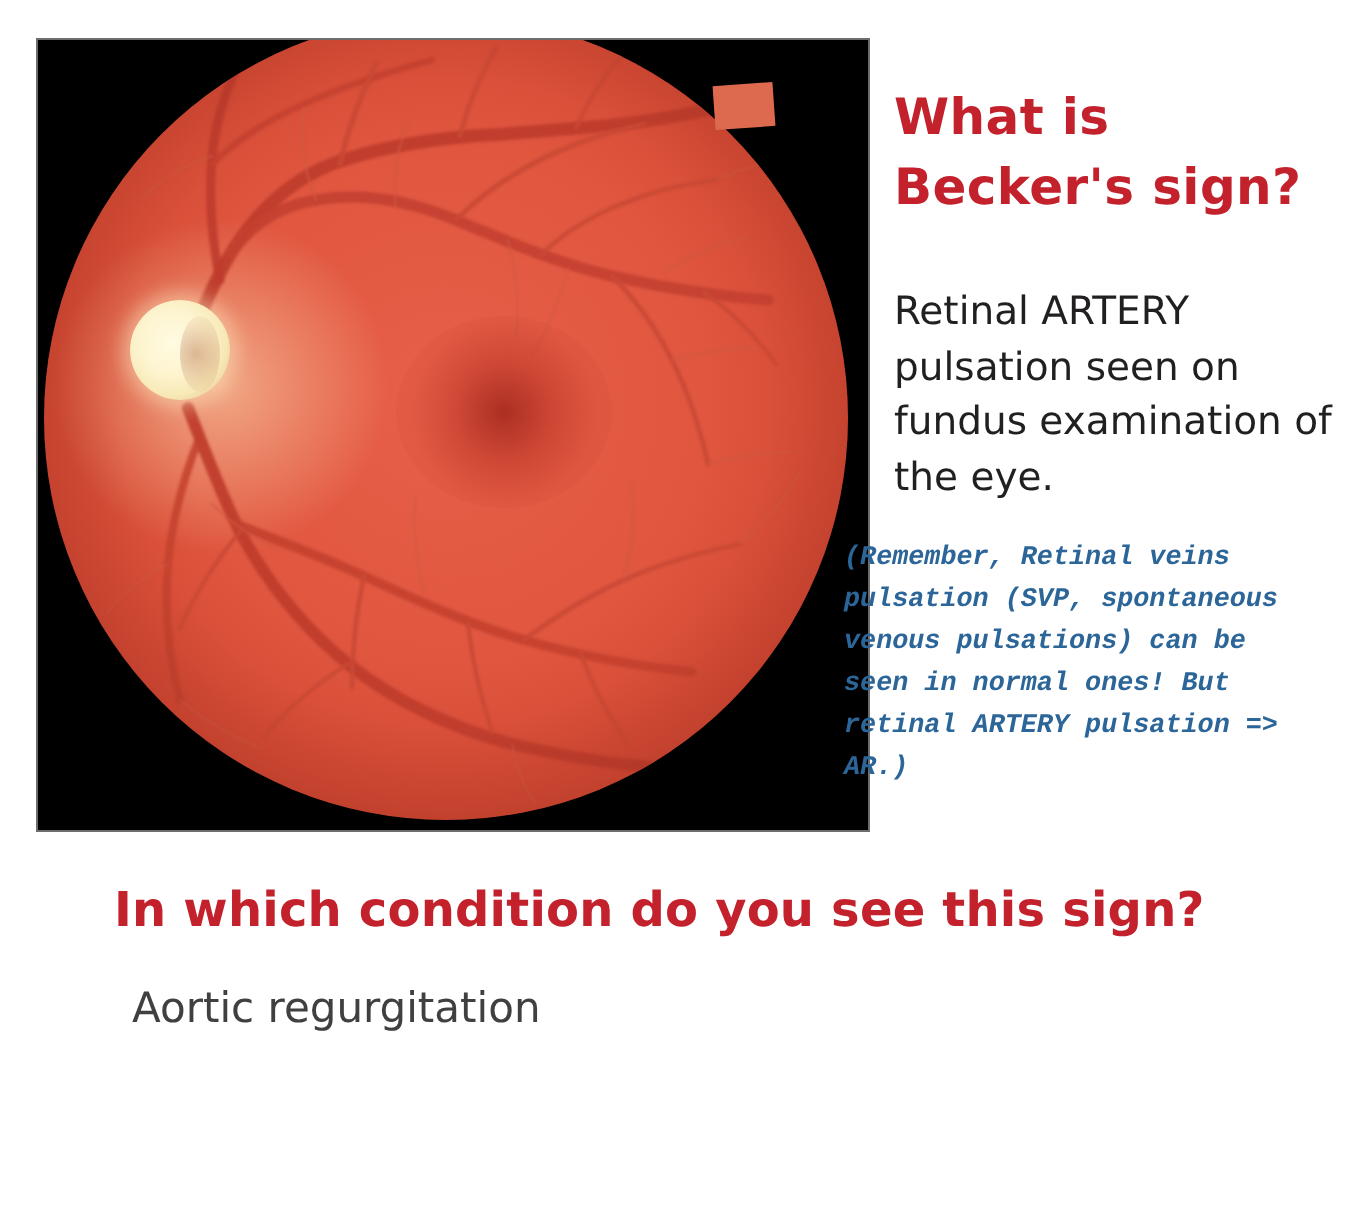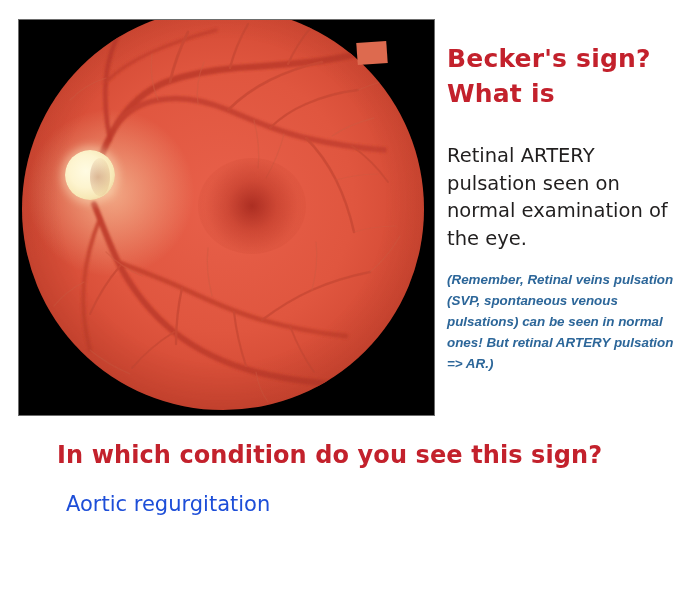--- a/index.html
+++ b/index.html
@@ -137,24 +137,24 @@
     top: 142px;
     width: 232px;
     font-family: "DejaVu Sans", sans-serif;
     font-size: 19.5px;
     line-height: 1.42;
     color: #211f1f;
   }
 
   #answer-note {
     position: absolute;
-    left: 447px;
+    left: 422px;
     top: 270px;
     width: 230px;
-    font-family: Liberation Sans, sans-serif;
+    font-family: Liberation Mono, monospace;
     font-style: italic;
     font-weight: 600;
     font-size: 13.4px;
     line-height: 1.56;
     color: #2c6699;
   }
 
   
   #condition-question {
     position: absolute;
@@ -168,21 +168,21 @@
     white-space: nowrap;
     text-align: right;
   }
 
   #condition-answer {
     position: absolute;
     left: 66px;
     top: 492px;
     font-family: "DejaVu Sans", sans-serif;
     font-size: 21px;
-    color: #1d4ed8;
+    color: #404040;
     white-space: nowrap;
   }
 </style>
 </head>
 <body>
 
 <div id="fundus-figure">
 
   <div id="fundus-notch"></div>
 
@@ -248,23 +248,23 @@
     </svg>
 
     <div id="fundus-macula"></div>
     <div id="fundus-disc"></div>
     <div id="fundus-disc-cup"></div>
     <div id="fundus-vignette"></div>
   </div>
 </div>
 
 <div id="question-title">
+  <span class="ln">What is</span>
   <span class="ln">Becker's sign?</span>
-  <span class="ln">What is</span>
 </div>
 
-<div id="answer-main">Retinal ARTERY pulsation seen on normal examination of the eye.</div>
+<div id="answer-main">Retinal ARTERY pulsation seen on fundus examination of the eye.</div>
 
 <div id="answer-note">(Remember, Retinal veins pulsation (SVP, spontaneous venous pulsations) can be seen in normal ones! But retinal ARTERY pulsation =&gt; AR.)</div>
 
 <div id="condition-question">In which condition do you see this sign?</div>
 
 <div id="condition-answer">Aortic regurgitation</div>
 
 </body></html>

